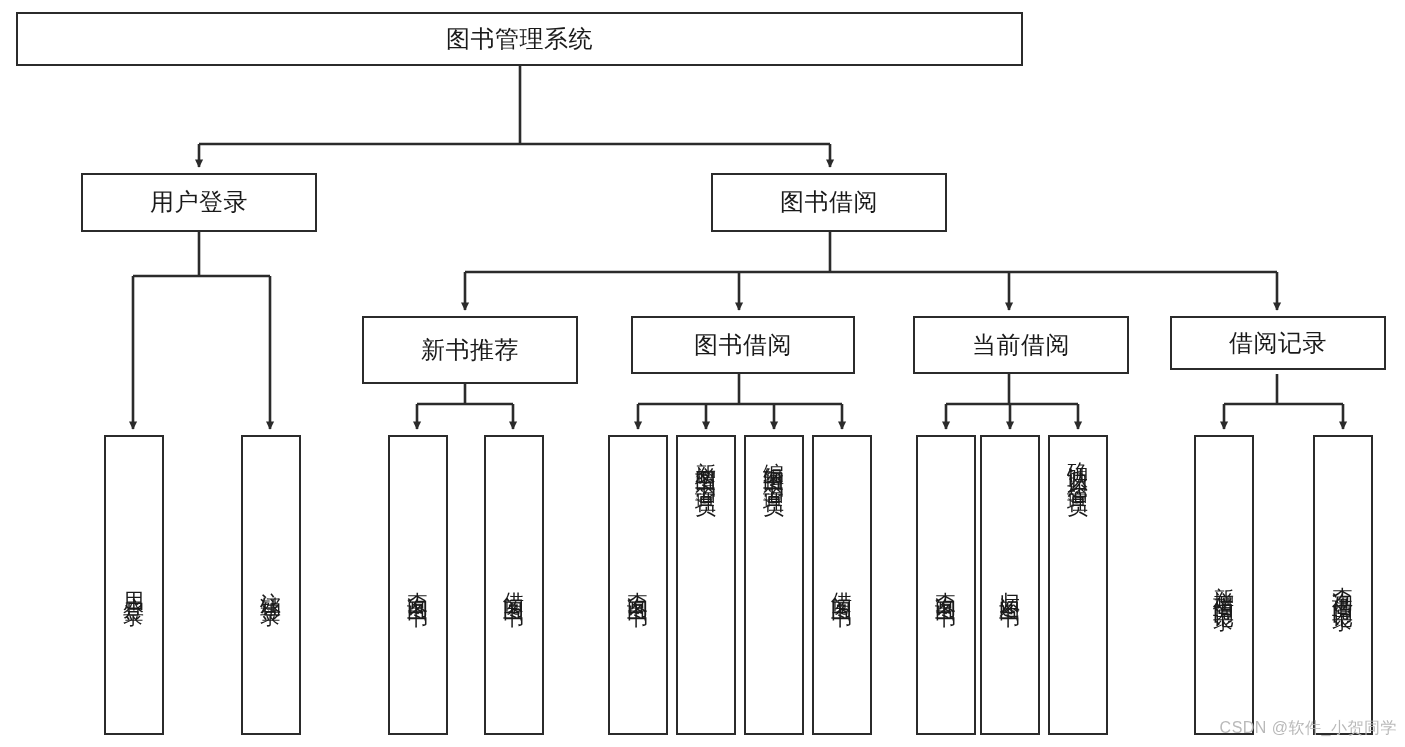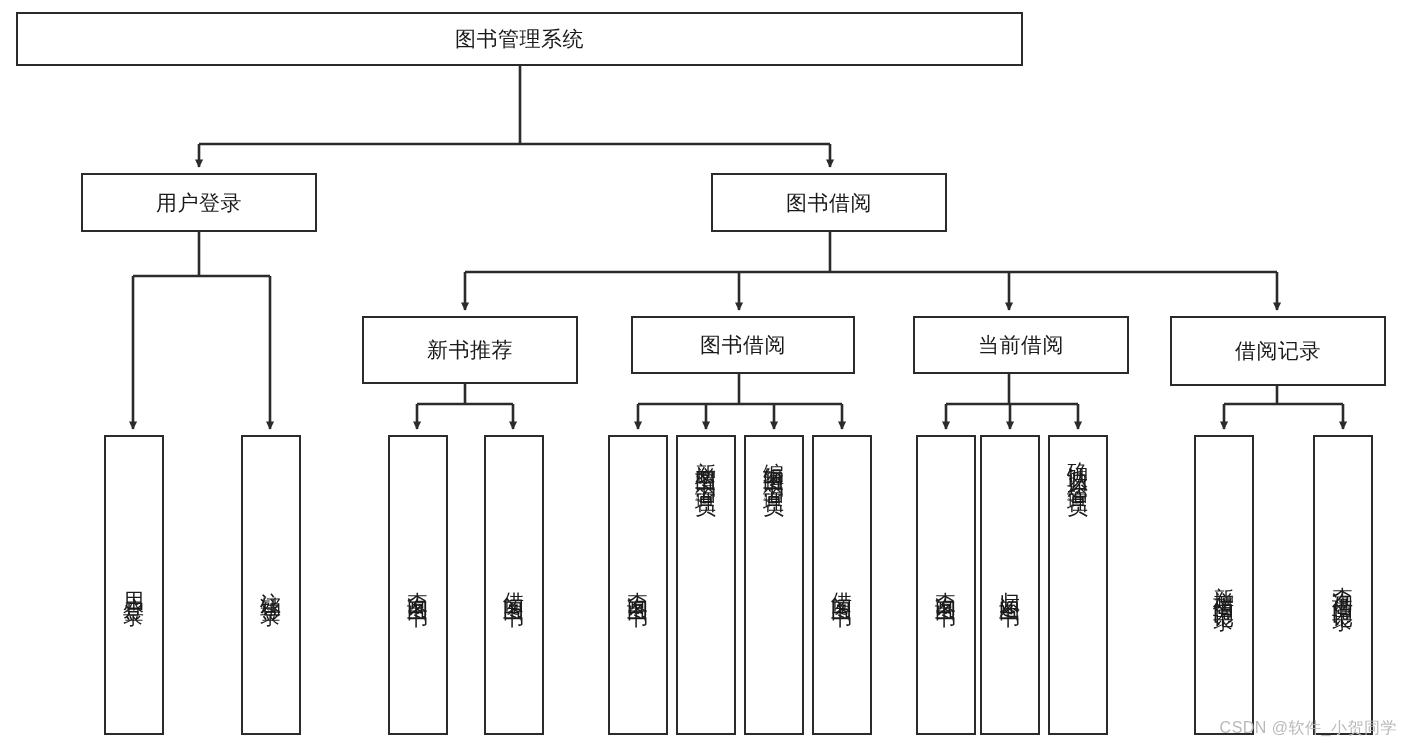--- a/index.html
+++ b/index.html
@@ -30,21 +30,21 @@
     position: absolute;
     box-sizing: border-box;
     border: 2.5px solid #2b2b2b;
     background: #ffffff;
     display: flex;
     align-items: center;
     justify-content: center;
     color: #1a1a1a;
   }
   .node-label-h {
-    font-size: 21px;
+    font-size: 24px;
     line-height: 1.1;
     letter-spacing: 0.5px;
     white-space: nowrap;
     text-align: right;
   }
   .node-box.leaf {
     align-items: flex-start;
     justify-content: center;
     padding-top: 8px;
   }
@@ -147,21 +147,21 @@
   </div>
 
   <div class="node-box" style="left:631px; top:316px; width:224px; height:58px;">
     <span class="node-label-h">图书借阅</span>
   </div>
 
   <div class="node-box" style="left:901px; top:316px; width:216px; height:58px;margin-left:12px;">
     <span class="node-label-h">当前借阅</span>
   </div>
 
-  <div class="node-box" style="left:1170px; top:316px; width:216px; height:70px;">
+  <div class="node-box" style="left:1170px; top:316px; width:216px; height:54px;">
     <span class="node-label-h">借阅记录</span>
   </div>
 
   <div class="node-box leaf centered" style="left:104px; top:435px; width:60px; height:300px;">
     <span class="node-label-v">用户登录</span>
   </div>
 
   <div class="node-box leaf centered" style="left:241px; top:435px; width:60px; height:300px;">
     <span class="node-label-v">注销登录</span>
   </div>

